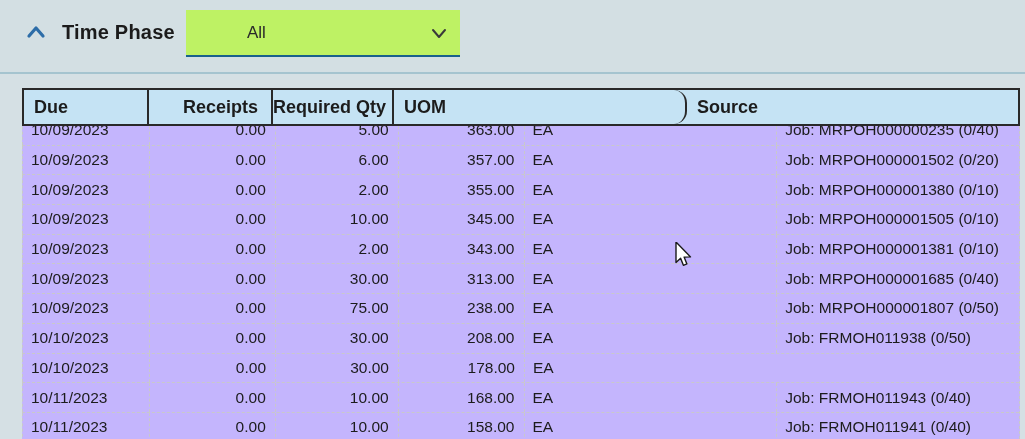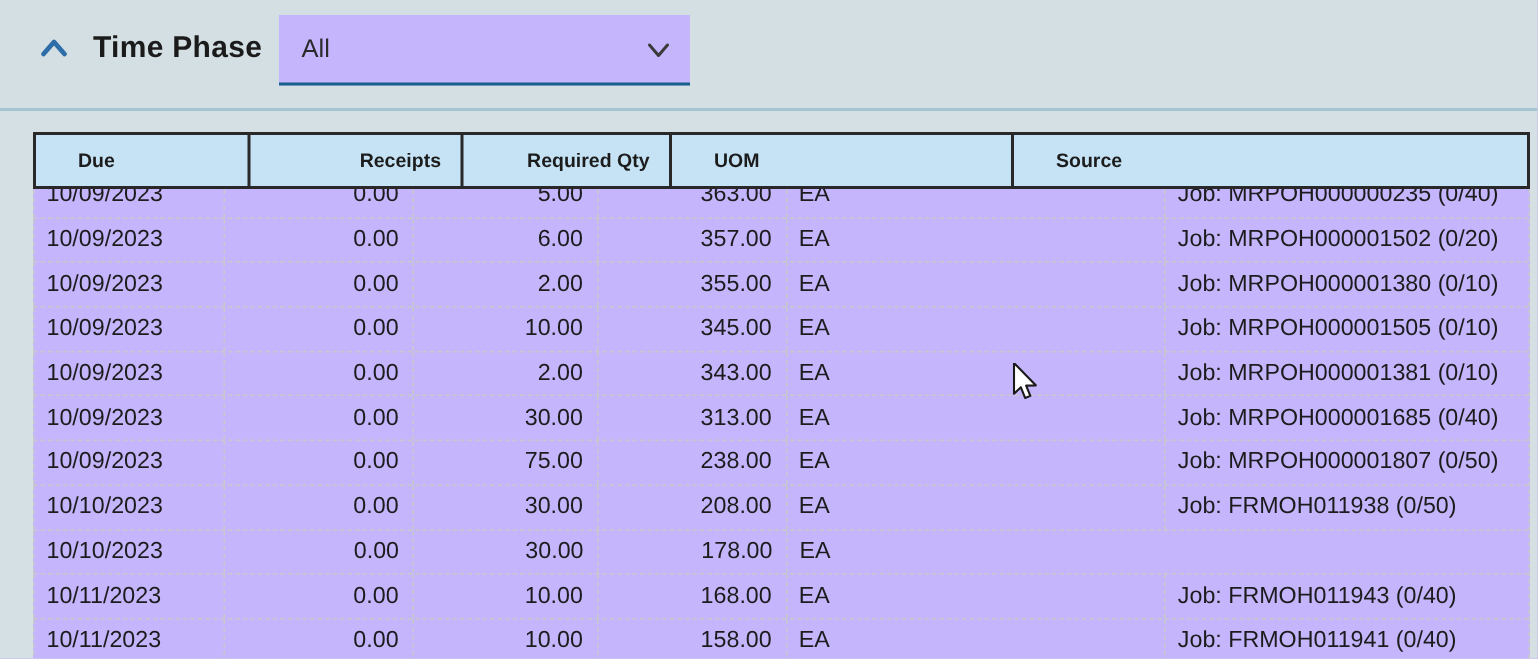--- a/index.html
+++ b/index.html
@@ -21,50 +21,50 @@
     position: absolute; left: 26px; top: 24px; width: 20px; height: 16px;
     cursor: pointer;
   }
   .panel-title {
     position: absolute; left: 62px; top: 21px;
     font-size: 20px; font-weight: bold; color: #1b1b1b;
     letter-spacing: 0.2px;
   }
   .dropdown {
     position: absolute; left: 186px; top: 10px; width: 274px; height: 47px;
-    background: #c4b5fd;
+    background: #bef264;
     border: none;
     border-bottom: 2px solid #19618c;
     display: flex; align-items: center;
     cursor: pointer;
+    padding-left: 46px;
   }
   .dropdown-value {
     padding-left: 15px; font-size: 17px; color: #2a2a2a;
   }
   .dropdown-chevron {
     position: absolute; right: 12px; top: 15px; width: 18px; height: 16px;
   }
 
   
   .grid {
     position: absolute; left: 22px; top: 88px; width: 998px;
   }
   .thead {
     position: absolute; left: 0; top: 0; width: 998px; height: 38px;
     display: flex;
     background: #c5e3f4;
     border: 2px solid #292929;
   }
   .th {
     height: 34px; line-height: 34px;
-    font-weight: bold; font-size: 13px;
+    font-weight: bold; font-size: 18px;
     border-right: 2px solid #292929;
     overflow: hidden; white-space: nowrap;
     cursor: pointer;
-    margin-left: 18px;
   }
   .th:last-child { border-right: none; }
   .th.align-left  { text-align: left;  padding-left: 10px; }
   .th.align-right { text-align: right; padding-right: 13px; }
 
   .tbody-viewport {
     position: absolute; left: 0; top: 38px; width: 998px; height: 313px;
     overflow: hidden;
     background: #c4b5fd;
     border-right: 1px dashed #c9c9c9;
@@ -104,21 +104,21 @@
       <polyline points="3,5 9,12 15,5" fill="none" stroke="#3a3a3a" stroke-width="2" stroke-linecap="round" stroke-linejoin="round"></polyline>
     </svg>
   </div>
 </div>
 
 <div class="grid">
   <div class="thead" id="thead">
       <div class="th align-left" style="width: 125px;">Due</div>
       <div class="th align-right" style="width: 124px; padding-left: 33px;">Receipts</div>
       <div class="th align-right" style="width: 121px;">Required Qty</div>
-      <div class="th align-left" style="width: 210px;">UOM</div>
+      <div class="th align-left" style="width: 293px; border-radius: 13px;">UOM</div>
       <div class="th align-left" style="width: 243px;">Source</div>
     </div>
   <div class="tbody-viewport">
     <div class="tbody-inner" id="tbody">
         <div class="tr">
           <div class="td align-left" style="width: 127px;">10/09/2023</div>
           <div class="td align-right" style="width: 126px;">0.00</div>
           <div class="td align-right" style="width: 123px;">5.00</div>
           <div class="td align-right" style="width: 126px;">363.00</div>
           <div class="td align-left" style="width: 253px;">EA</div>

